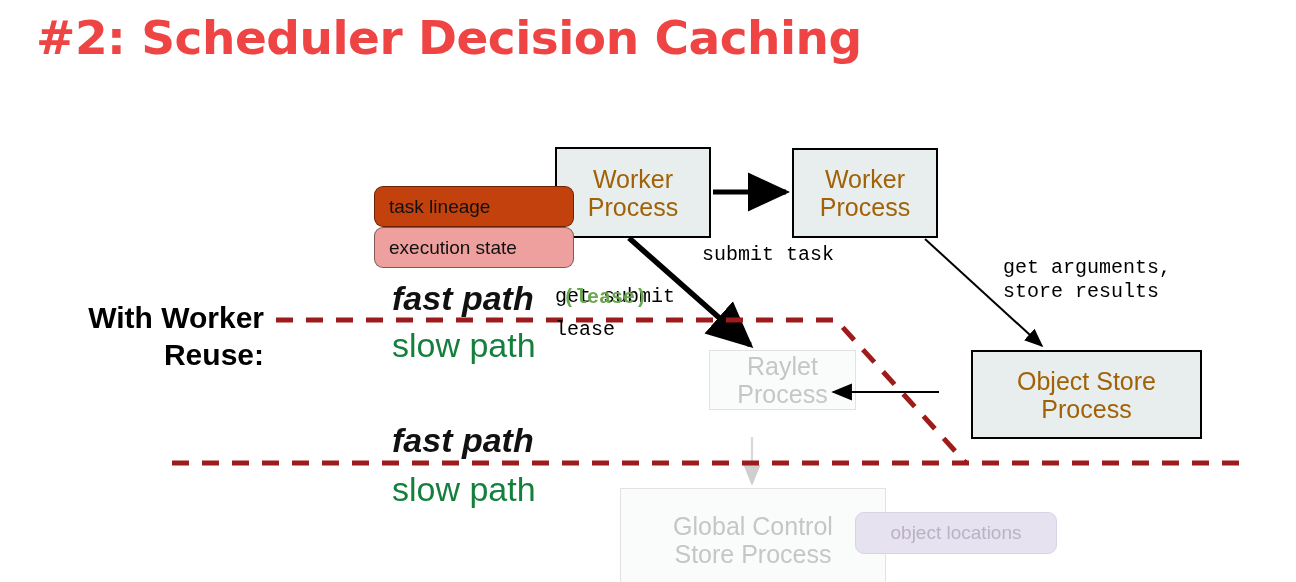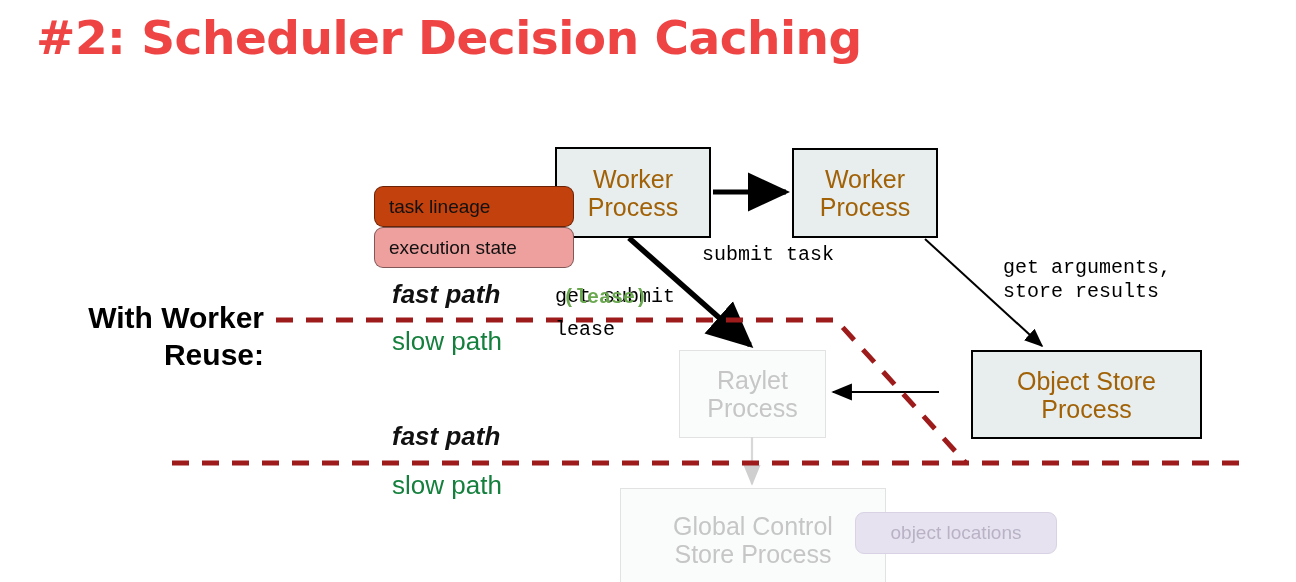--- a/index.html
+++ b/index.html
@@ -66,21 +66,21 @@
   }
   .proc-box.faded {
     background: #fafbfb;
     border: 1.5px solid #e2e2e2;
     color: #c6c6c6;
     z-index: 2;
   }
 
   #worker-1 { left: 555px; top: 147px; width: 156px; height: 91px; }
   #worker-2 { left: 792px; top: 148px; width: 146px; height: 90px; }
-  #raylet   { left: 679px; top: 350px; width: 147px; height: 88px; }
+  #raylet   { left: 709px; top: 350px; width: 147px; height: 60px; }
   #objstore { left: 971px; top: 350px; width: 231px; height: 89px; }
   #gcs      { left: 620px; top: 488px; width: 266px; height: 104px; }
 
   
   .badge {
     position: absolute;
     box-sizing: border-box;
     display: flex;
     align-items: center;
     padding-left: 14px;
@@ -127,21 +127,21 @@
     left: 563px; top: 286px;
     color: #6aa84f;
     font-weight: 700;
     font-style: normal;
     z-index: 10;
   }
 
   
   .path-label {
     position: absolute;
-    font-size: 26px;
+    font-size: 34px;
     white-space: nowrap;
     z-index: 9;
   }
   .path-label.fast {
     font-weight: 700;
     font-style: italic;
     color: #111;
   }
   .path-label.slow {
     color: #15803d;

